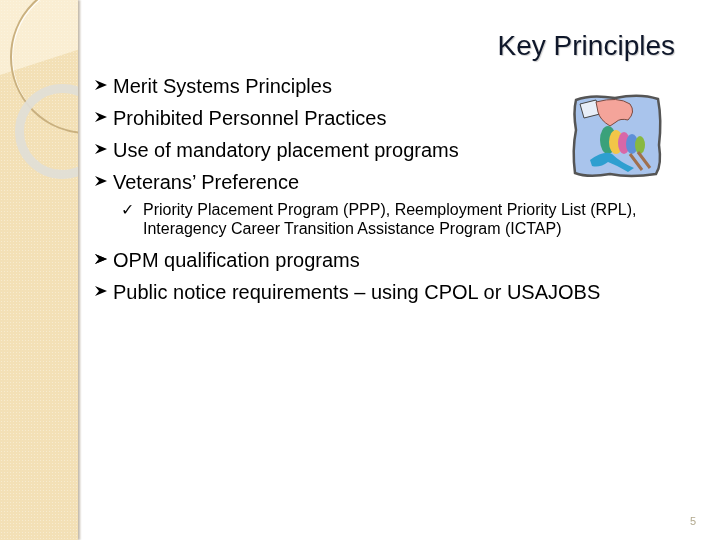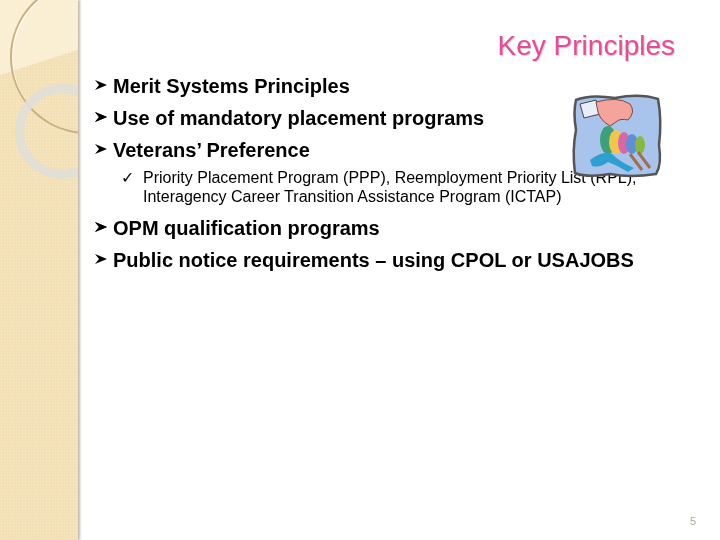--- a/index.html
+++ b/index.html
@@ -29,25 +29,25 @@
     box-shadow: inset 1px 1px 0 rgba(255,255,255,0.8);
   }
   .ring {
     position: absolute; left: 15px; top: 84px; width: 95px; height: 95px;
     border-radius: 50%;
     border: 9px solid rgba(225,222,215,0.92);
     box-sizing: border-box;
   }
   .title {
     position: absolute; right: 45px; top: 30px;
-    font-size: 28px; color: #ec4899;
+    font-size: 28px; color: #0f172a;
     text-shadow: 1px 1px 1px rgba(0,0,0,0.2);
   }
   .content { position: absolute; left: 94px; top: 74px; width: 600px; }
-  .item { position: relative; padding-left: 19px; font-size: 20px; line-height: 24px; margin-bottom: 8px; font-weight: bold; }
+  .item { position: relative; padding-left: 19px; font-size: 20px; line-height: 24px; margin-bottom: 8px; }
   .item .bullet {
     position: absolute; left: 0; top: 4px; width: 14px; height: 14px;
   }
   .sub { position: relative; padding-left: 49px; font-size: 16px; line-height: 19px; margin: -2px 0 10px 0; }
   .sub .check { position: absolute; left: 27px; top: 0px; font-size: 16px; }
   .clipart {
     position: absolute; left: 570px; top: 90px; width: 94px; height: 90px;
   }
   .page-num {
     position: absolute; right: 24px; top: 515px; font-size: 11px; color: #b2a98e;
@@ -68,20 +68,21 @@
   <div class="item">
     <svg class="bullet" viewBox="0 0 14 14">
         <path d="M1 2 L13 7 L1 12 L5 7 Z" fill="#000"></path>
       </svg>
     <span>Merit Systems Principles</span>
   </div>
   <div class="item">
     <svg class="bullet" viewBox="0 0 14 14">
         <path d="M1 2 L13 7 L1 12 L5 7 Z" fill="#000"></path>
       </svg>
+    <span>Prohibited Personnel Practices</span>
   </div>
   <div class="item">
     <svg class="bullet" viewBox="0 0 14 14">
         <path d="M1 2 L13 7 L1 12 L5 7 Z" fill="#000"></path>
       </svg>
     <span>Use of mandatory placement programs</span>
   </div>
   <div class="item">
     <svg class="bullet" viewBox="0 0 14 14">
         <path d="M1 2 L13 7 L1 12 L5 7 Z" fill="#000"></path>

